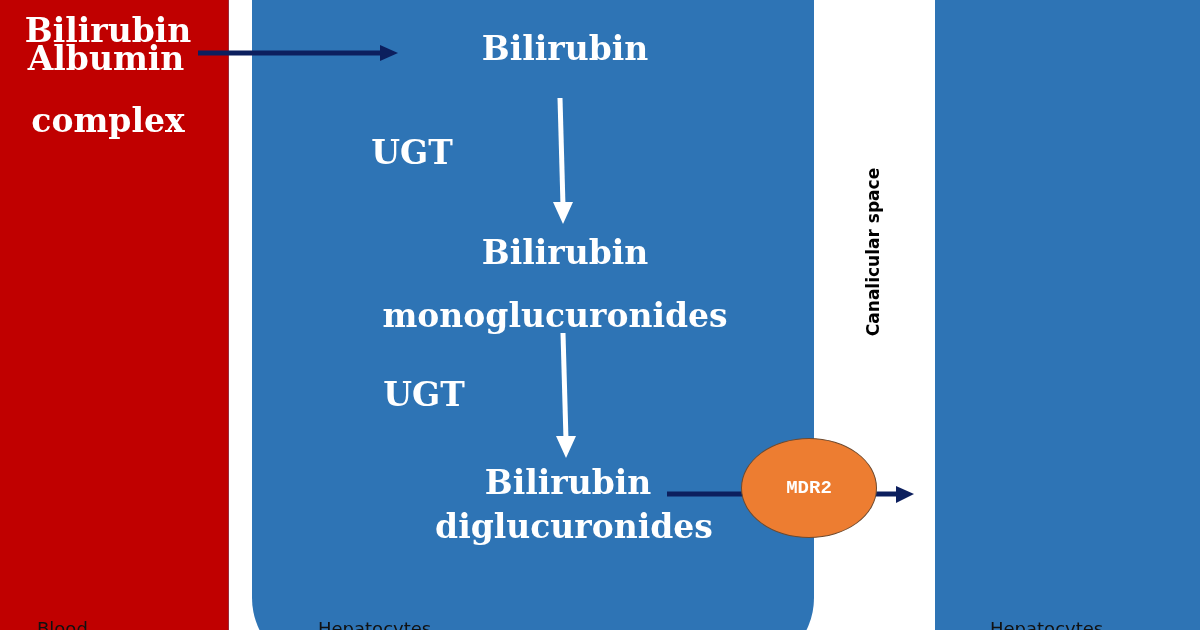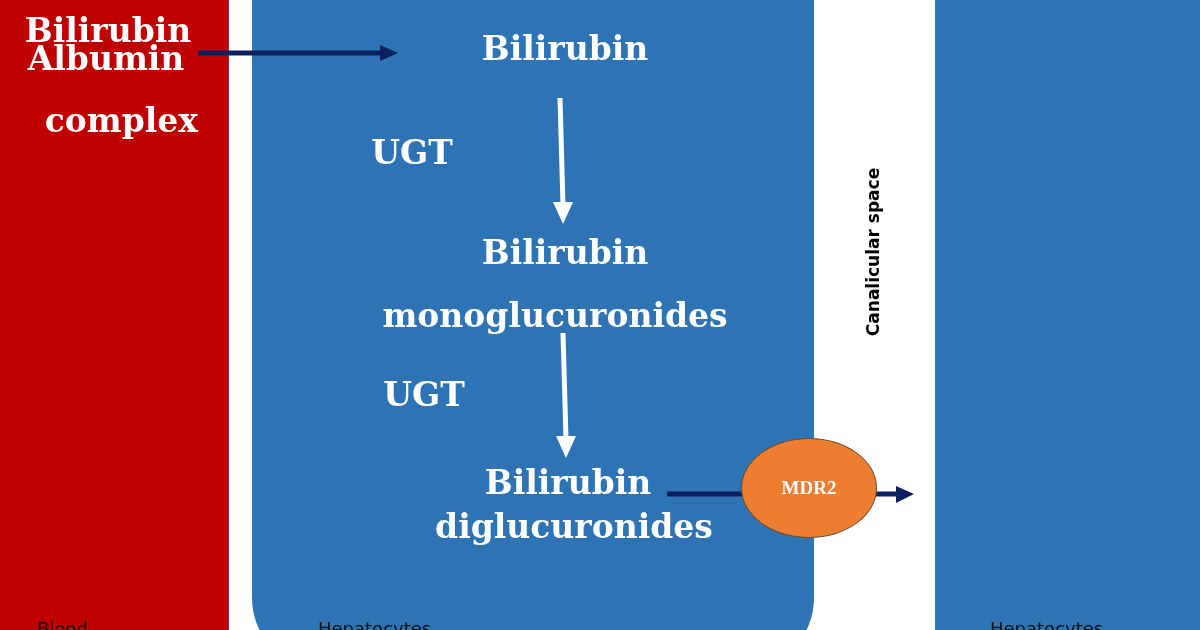--- a/index.html
+++ b/index.html
@@ -6,33 +6,33 @@
   body { width: 1200px; height: 630px; overflow: hidden; background: #ffffff; position: relative; font-family: "DejaVu Serif", serif; }
   .panel { position: absolute; }
   #blood { left: 0; top: -10px; width: 228px; height: 660px; background: #c00000; border-right: 1px solid #9a2b3a; }
   #hep-center { left: 252px; top: -70px; width: 562px; height: 740px; background: #2e74b5; border-radius: 72px; }
   #hep-right { left: 935px; top: -20px; width: 290px; height: 680px; background: #2e74b5; border-radius: 10px; }
   .t { position: absolute; color: #ffffff; text-align: center; white-space: nowrap; line-height: 1; font-family: "DejaVu Serif", serif; }
   .big { font-size: 33px; font-weight: bold; }
   .label-dark { position: absolute; color: #111; font-family: "DejaVu Sans", sans-serif; font-size: 18px; line-height: 1; }
   svg.ov { position: absolute; left: 0; top: 0; width: 1200px; height: 630px; pointer-events: none; }
   #mdr2 { position: absolute; left: 741px; top: 438px; width: 136px; height: 100px; border-radius: 50%; background: #ed7d31; border: 1px solid #6e4a2f; box-sizing: border-box; display: flex; align-items: center; justify-content: center; }
-  #mdr2 span { color: #fff; font-family: Liberation Serif, serif; font-weight: bold; font-size: 19px; }
+  #mdr2 span { color: #fff; font-family: Liberation Mono, monospace; font-weight: bold; font-size: 19px; }
   #canalicular { position: absolute; left: 873px; top: 252px; transform: translate(-50%, -50%) rotate(-90deg); font-family: "DejaVu Sans", sans-serif; font-weight: bold; font-size: 17px; color: #000; white-space: nowrap; }
 </style>
 </head>
 <body>
 
 <div id="blood" class="panel"></div>
 <div id="hep-center" class="panel"></div>
 <div id="hep-right" class="panel"></div>
 
 <div class="t big" style="left:18px; top:14px; width:180px;">Bilirubin</div>
 <div class="t big" style="left:16px; top:42px; width:180px;">Albumin</div>
-<div class="t big" style="left:18px; top:104px; width:180px;text-align:right;">complex</div>
+<div class="t big" style="left:18px; top:104px; width:180px;">complex</div>
 <div class="label-dark" style="left:37px; top:620px;">Blood</div>
 
 <div class="t big" style="left:465px; top:32px; width:200px;">Bilirubin</div>
 <div class="t big" style="left:362px; top:136px; width:100px;">UGT</div>
 <div class="t big" style="left:465px; top:236px; width:200px;">Bilirubin</div>
 <div class="t big" style="left:380px; top:299px; width:350px;">monoglucuronides</div>
 <div class="t big" style="left:374px; top:378px; width:100px;">UGT</div>
 <div class="t big" style="left:468px; top:466px; width:200px;">Bilirubin</div>
 <div class="t big" style="left:424px; top:510px; width:300px;">diglucuronides</div>
 <div class="label-dark" style="left:318px; top:620px;">Hepatocytes</div>

